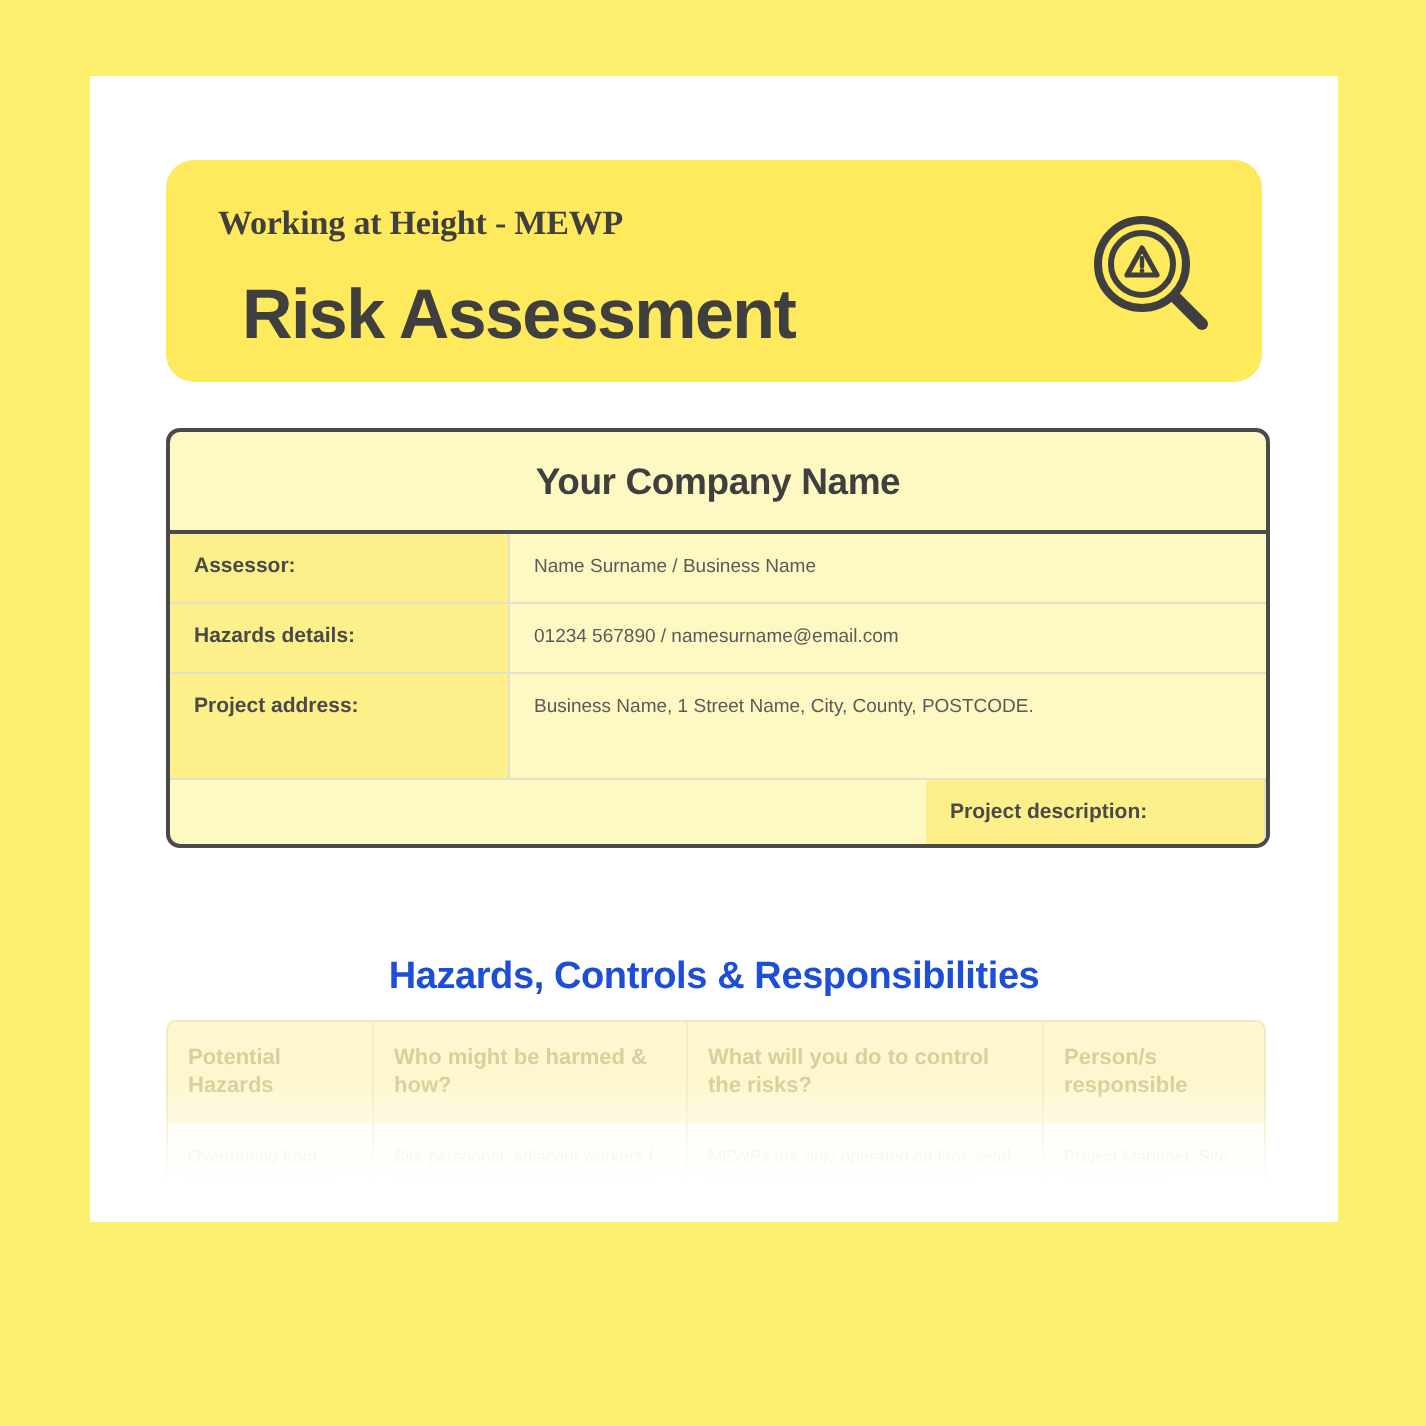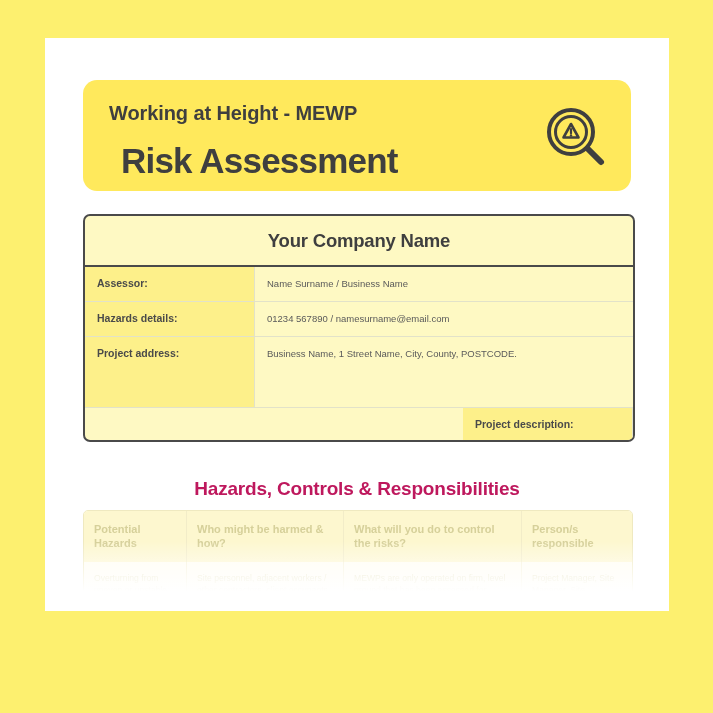--- a/index.html
+++ b/index.html
@@ -30,26 +30,27 @@
     left: 38px;
     top: 42px;
     width: 548px;
     height: 111px;
     background: #ffe95c;
     border-radius: 14px;
     box-sizing: border-box;
     padding: 18px 26px;
   }
   .banner-subtitle {
-    font-size: 20px;
+    font-size: 17px;
     font-weight: bold;
     color: #3f3f3f;
     letter-spacing: -0.1px;
     margin: 0;
     padding-top: 4px;
+    font-family: Liberation Serif, serif;
   }
   .banner-title {
     font-size: 35px;
     font-weight: bold;
     color: #3f3f3f;
     letter-spacing: -0.8px;
     margin: 12px;
     padding-top: 6px;
     line-height: 1.05;
   }
@@ -99,33 +100,33 @@
     border-right: 1px solid #e2e2c9;
   }
   .det-value {
     flex: 1;
     box-sizing: border-box;
     font-size: 9.5px;
     color: #5a5a5a;
     padding: 10px 12px;
     line-height: 1.45;
   }
-  .det-row.tall .det-label { padding-bottom: 48px; }
+  .det-row.tall .det-label { padding-bottom: 30px; }
   .det-row.tall2 .det-label { }
 
   
   .haz-title {
     position: absolute;
     left: 0;
     top: 440px;
     width: 624px;
     text-align: center;
     font-size: 19px;
     font-weight: bold;
-    color: #be185d;
+    color: #1d4ed8;
     letter-spacing: -0.2px;
   }
   .haz-table {
     position: absolute;
     left: 38px;
     top: 472px;
     width: 548px;
     border: 1px solid #efe9c0;
     border-radius: 5px;
     overflow: hidden;

